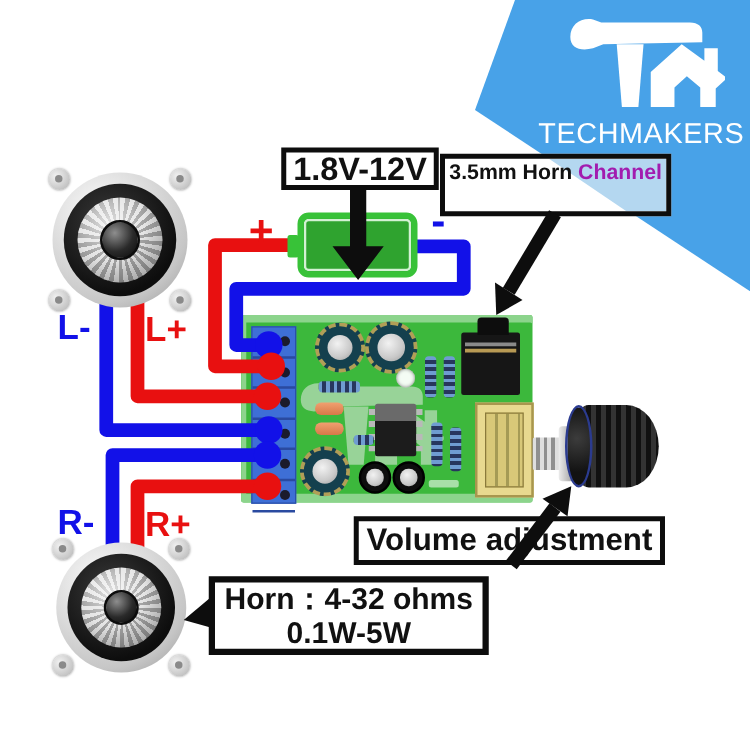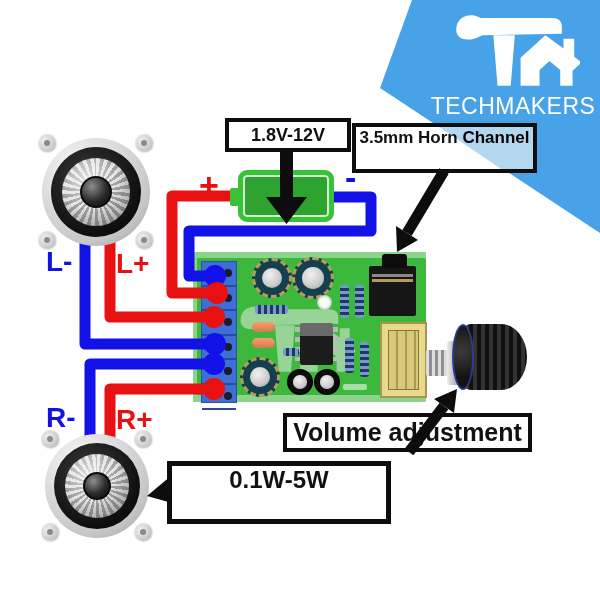--- a/index.html
+++ b/index.html
@@ -10,26 +10,26 @@
 
   
   .banner{position:absolute;left:0;top:0;width:600px;height:240px;background:#48a2e8;
           clip-path:polygon(412px 0px,600px 0px,600px 233px,380px 88px);}
   .brand{position:absolute;left:428px;top:93px;width:170px;text-align:center;color:#fff;
          font-size:23px;font-weight:normal;letter-spacing:.5px;}
 
   
   .label-box{position:absolute;background:#fff;border:4px solid #0d0d0d;color:#111;
              font-weight:bold;text-align:center;box-sizing:border-box;overflow:hidden;}
-  .box-voltage{left:225px;top:118px;width:126px;height:34px;font-size:18px;line-height:26px;}
+  .box-voltage{left:225px;top:118px;width:126px;height:34px;font-size:26px;line-height:26px;}
   .box-input{left:352px;top:123px;width:185px;height:50px;font-size:17px;line-height:20px;padding-top:1px;}
   .box-input .blue-corner{position:absolute;inset:0;background:#b4d7f0;
         clip-path:polygon(47% 0,100% 0,100% 100%,82% 100%);}
   .box-input span{position:relative;}
-  .txt-channel{color:#000000;}
+  .txt-channel{color:#a21caf;}
   .box-volume{left:283px;top:413px;width:249px;height:39px;font-size:25px;line-height:30px;}
   .box-horn{left:167px;top:461px;width:224px;height:63px;border-width:5px;font-size:24px;line-height:27px;}
 
   
   .battery{position:absolute;left:238px;top:170px;width:86px;height:42px;background:#2fa32f;
            border:5px solid #38c238;border-radius:9px;box-shadow:inset 0 0 0 2px rgba(240,255,240,.85);}
   .battery-nub{position:absolute;left:230px;top:188px;width:9px;height:18px;background:#38c238;border-radius:2px;}
   .sign{position:absolute;font-weight:bold;font-size:34px;}
   .sign-plus{left:199px;top:166px;color:#e81010;}
   .sign-minus{left:345px;top:158px;color:#1211e8;}
@@ -230,20 +230,21 @@
       <span>3.5mm Horn</span>
       <span class="txt-channel">Channel</span>
     </div>
   </div>
 
   <div class="label-box box-volume">
     <span>Volume adjustment</span>
   </div>
 
   <div class="label-box box-horn">
+    <div><span>Horn：4-32 ohms</span></div>
     <div><span>0.1W-5W</span></div>
   </div>
 
   <svg class="overlay">
     <path d="M280,150 L293,150 L293,197 L307,197 L286.5,224 L266,197 L280,197 Z" fill="#0d0d0d"></path>
     <g>
       <line x1="444" y1="171" x2="407" y2="233" stroke="#0d0d0d" stroke-width="11"></line>
       <polygon points="397,252 418,240 396,226" fill="#0d0d0d"></polygon>
     </g>
     <g>

